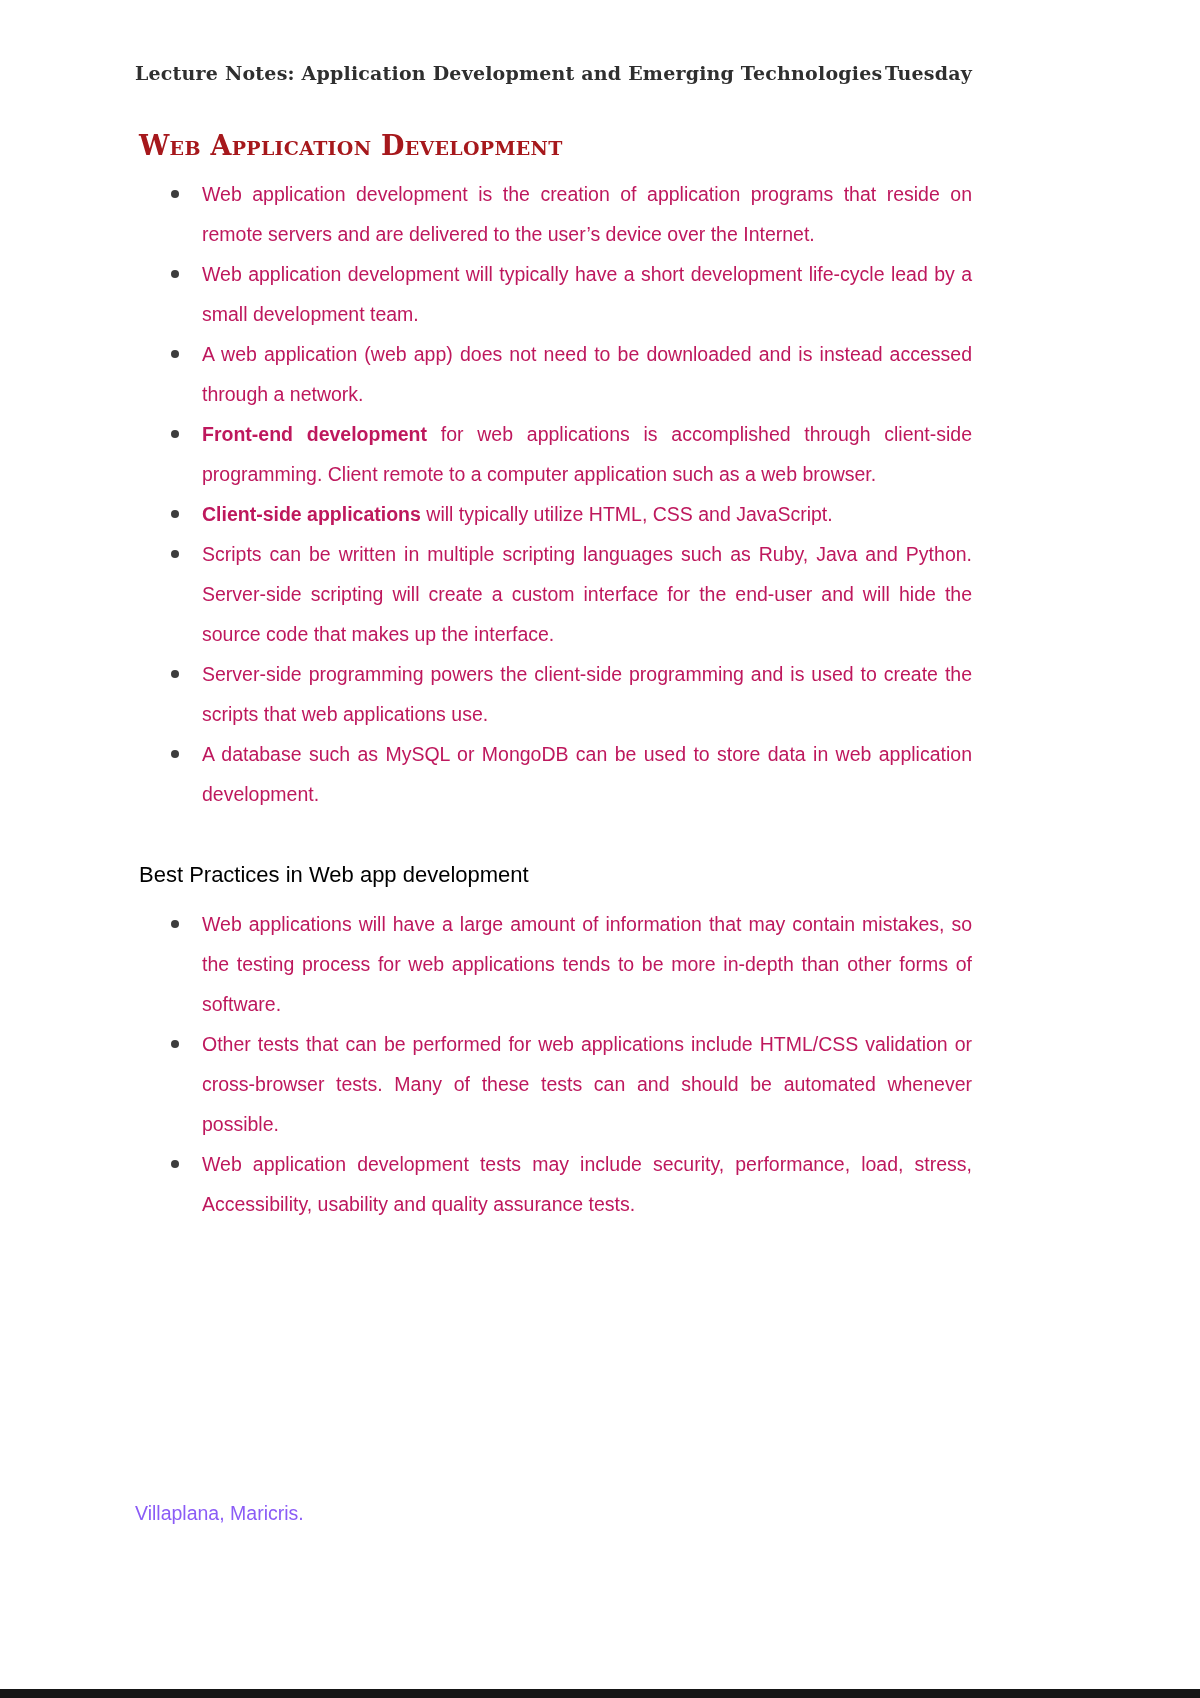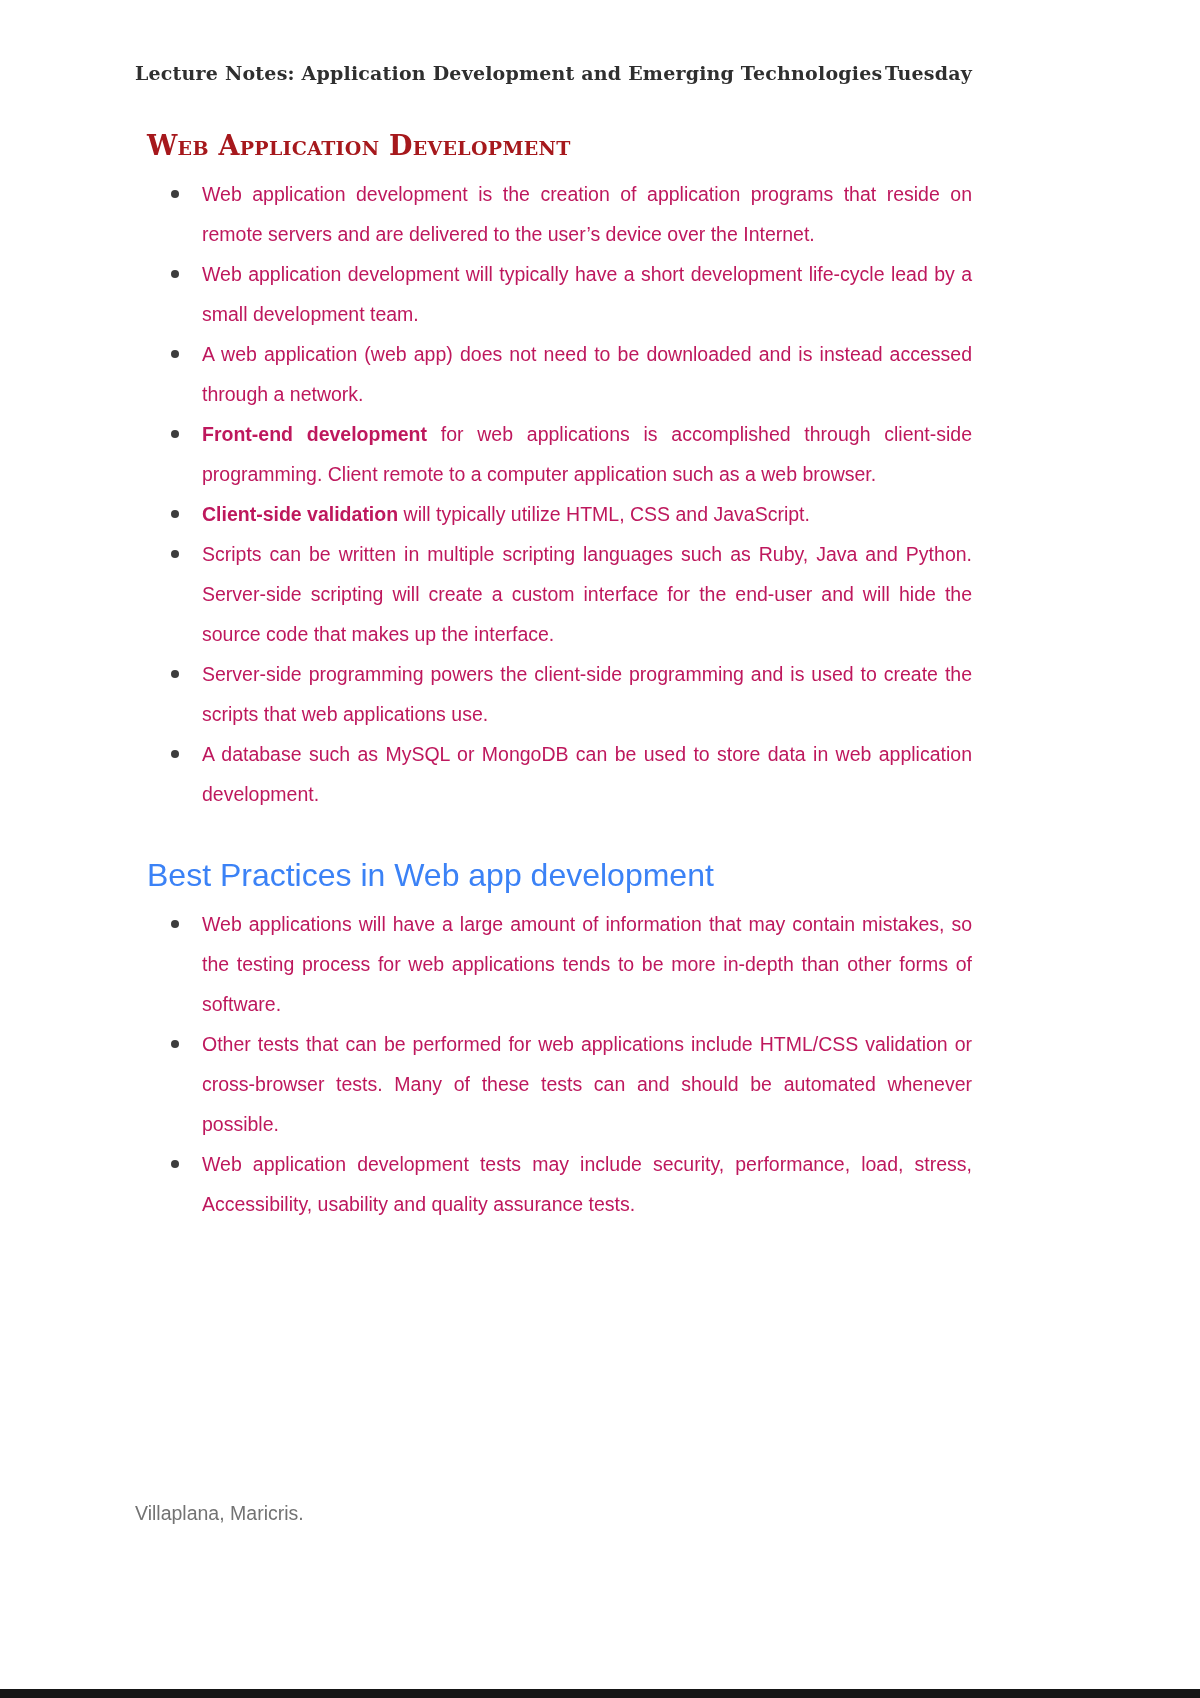--- a/index.html
+++ b/index.html
@@ -22,38 +22,38 @@
     display: flex;
     justify-content: space-between;
     align-items: baseline;
     font-family: "DejaVu Serif", serif;
     font-size: 19px;
     font-weight: 600;
     color: #2f2f2f;
     letter-spacing: 0.2px;
     text-align: right;
   }
-  h2.section-heading { margin: 12px; }
+  h2.section-heading { margin: 4px; }
   h2.accent {
     margin-top: 46px;
     font-family: "DejaVu Serif", serif;
     font-variant: small-caps;
     font-weight: 600;
     font-size: 27px;
     line-height: 32px;
     letter-spacing: 0.3px;
     color: #a6181c;
   }
   h2.plain {
     margin-top: 44px;
     font-family: "Liberation Sans", sans-serif;
     font-weight: 500;
-    font-size: 32px;
+    font-size: 22px;
     line-height: 34px;
-    color: #3b82f6;
+    color: #000000;
   }
   ul.bullets {
     list-style: none;
     margin: 12px 0 0 0;
     padding: 0 0 0 67px;
   }
   ul.bullets li {
     position: relative;
     text-align: justify;
     font-size: 19.5px;
@@ -69,21 +69,21 @@
     height: 8px;
     border-radius: 50%;
     background: #3c3c3c;
   }
   .bold { font-weight: 700; }
   .page-footer {
     position: absolute;
     left: 135px;
     top: 1502px;
     font-size: 19.5px;
-    color: #737373;
+    color: #8b5cf6;
   }
   .page-edge-bar {
     position: absolute;
     left: 0;
     bottom: 0;
     width: 100%;
     height: 9px;
     background: #161616;
   }
 </style>
@@ -96,21 +96,21 @@
     <span>Tuesday</span>
   </header>
 
   <main id="doc">
       <h2 class="section-heading accent">Web Application Development</h2>
       <ul class="bullets">
         <li><span>Web application development is the creation of application programs that reside on remote servers and are delivered to the user’s device over the Internet.</span></li>
         <li><span>Web application development will typically have a short development life-cycle lead by a small development team.</span></li>
         <li><span>A web application (web app) does not need to be downloaded and is instead accessed through a network.</span></li>
         <li><span class="bold">Front-end development</span><span> for web applications is accomplished through client-side programming. Client remote to a computer application such as a web browser.</span></li>
-        <li><span class="bold">Client-side validation</span><span> will typically utilize HTML, CSS and JavaScript.</span></li>
+        <li><span class="bold">Client-side applications</span><span> will typically utilize HTML, CSS and JavaScript.</span></li>
         <li><span>Scripts can be written in multiple scripting languages such as Ruby, Java and Python. Server-side scripting will create a custom interface for the end-user and will hide the source code that makes up the interface.</span></li>
         <li><span>Server-side programming powers the client-side programming and is used to create the scripts that web applications use.</span></li>
         <li><span>A database such as MySQL or MongoDB can be used to store data in web application development.</span></li>
       </ul>
       <h2 class="section-heading plain">Best Practices in Web app development</h2>
       <ul class="bullets">
         <li><span>Web applications will have a large amount of information that may contain mistakes, so the testing process for web applications tends to be more in-depth than other forms of software.</span></li>
         <li><span>Other tests that can be performed for web applications include HTML/CSS validation or cross-browser tests. Many of these tests can and should be automated whenever possible.</span></li>
         <li><span>Web application development tests may include security, performance, load, stress, Accessibility, usability and quality assurance tests.</span></li>
       </ul>

